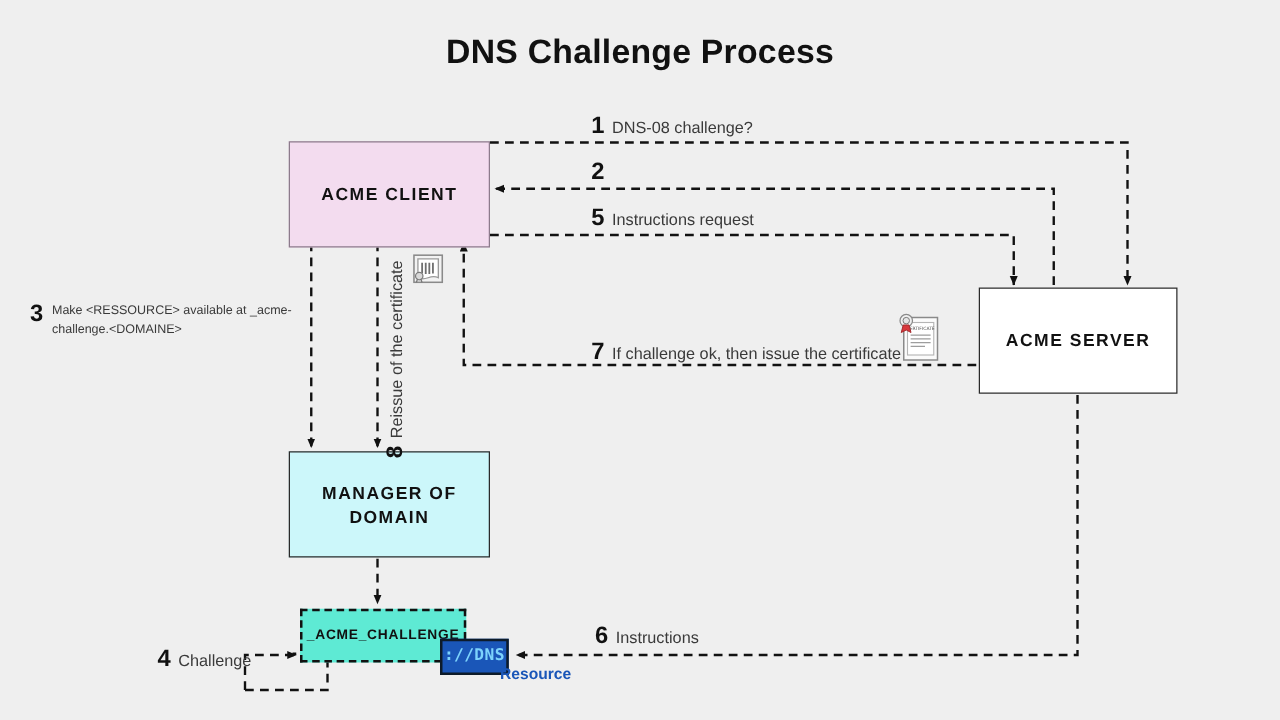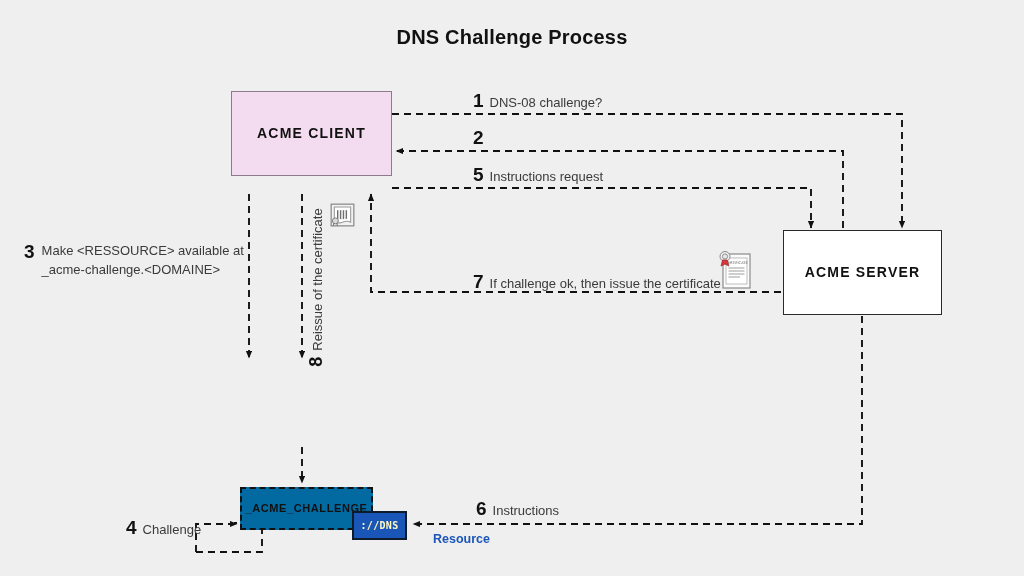--- a/index.html
+++ b/index.html
@@ -36,21 +36,21 @@
     justify-content: center;
     text-align: center;
   }
   .node-label {
     font-weight: bold;
     letter-spacing: 1.2px;
     color: #111111;
     line-height: 1.3;
   }
   #acme-client {
-    left: 231px; top: 91px;
+    left: 231px; top: 113px;
     width: 161px; height: 85px;
     background: #f3dcef;
     border: 1.6px solid #8c7b8c;
   }
   #acme-client .node-label { font-size: 14px; }
   #acme-server {
     left: 783px; top: 230px;
     width: 159px; height: 85px;
     background: #ffffff;
     border: 1.6px solid #2a2a2a;
@@ -59,42 +59,42 @@
   #manager-of-domain {
     left: 231px; top: 361px;
     width: 161px; height: 85px;
     background: #ccf7fa;
     border: 1.6px solid #2a2a2a;
   }
   #manager-of-domain .node-label { font-size: 14px; }
   #acme-challenge-box {
     left: 240px; top: 487px;
     width: 133px; height: 43px;
-    background: #0369a1;
+    background: #5eead4;
     border: 2.4px dashed #111111;
   }
   #acme-challenge-box .node-label { font-size: 11px; letter-spacing: 0.6px; }
   #dns-badge {
     left: 352px; top: 511px;
     width: 55px; height: 29px;
     background: #1a56b8;
     border: 2.2px solid #0d1b2a;
   }
   #dns-badge .node-label {
-    color: #fef9c3;
-    font-size: 10px;
+    color: #7dd3fc;
+    font-size: 13px;
     letter-spacing: 0.3px;
     font-family: "DejaVu Sans Mono", monospace;
   }
   #page-title {
     position: absolute;
     left: 0; top: 26px;
     width: 1024px;
     text-align: center;
-    font-size: 20px;
+    font-size: 27px;
     font-weight: bold;
     color: #111111;
     letter-spacing: 0.2px;
   }
   .step {
     position: absolute;
     display: flex;
     align-items: baseline;
     gap: 6px;
     white-space: nowrap;
@@ -117,21 +117,21 @@
   #step3 {
     position: absolute;
     left: 24px; top: 242px;
     width: 235px;
     display: flex;
     align-items: flex-start;
     gap: 7px;
   }
   #step3 .step-num { font-size: 19px; line-height: 1.1; }
   #step3 .step-text {
-    font-size: 13px;
+    font-size: 10px;
     color: #3a3a3a;
     line-height: 1.45;
     white-space: normal;
   }
   #step8 {
     position: absolute;
     left: 305px; top: 207px;
     height: 160px;
     width: 22px;
     display: flex;
@@ -143,21 +143,21 @@
     transform-origin: center center;
     white-space: nowrap;
     display: flex;
     align-items: baseline;
     gap: 6px;
   }
   #step8 .step-num { font-size: 18px; }
   #step8 .step-text { font-size: 13px; color: #3a3a3a; }
   #resource-label {
     position: absolute;
-    left: 433px; top: 532px;
+    left: 400px; top: 532px;
     font-size: 12.5px;
     font-weight: bold;
     color: #1a56b8;
   }
   .icon-cert-gray {
     position: absolute;
     left: 330px; top: 203px;
     width: 25px; height: 24px;
   }
   .icon-cert-red {
@@ -204,20 +204,23 @@
   </svg>
 
   <div class="node" id="acme-client">
     <span class="node-label">ACME CLIENT</span>
   </div>
 
   <div class="node" id="acme-server">
     <span class="node-label">ACME SERVER</span>
   </div>
 
+  <div class="node" id="manager-of-domain">
+    <span class="node-label">MANAGER OF DOMAIN</span>
+  </div>
 
   <div class="node" id="acme-challenge-box">
     <span class="node-label">_ACME_CHALLENGE</span>
   </div>
 
   <div class="node" id="dns-badge">
     <span class="node-label">://DNS</span>
   </div>
 
   <div id="resource-label">Resource</div>

